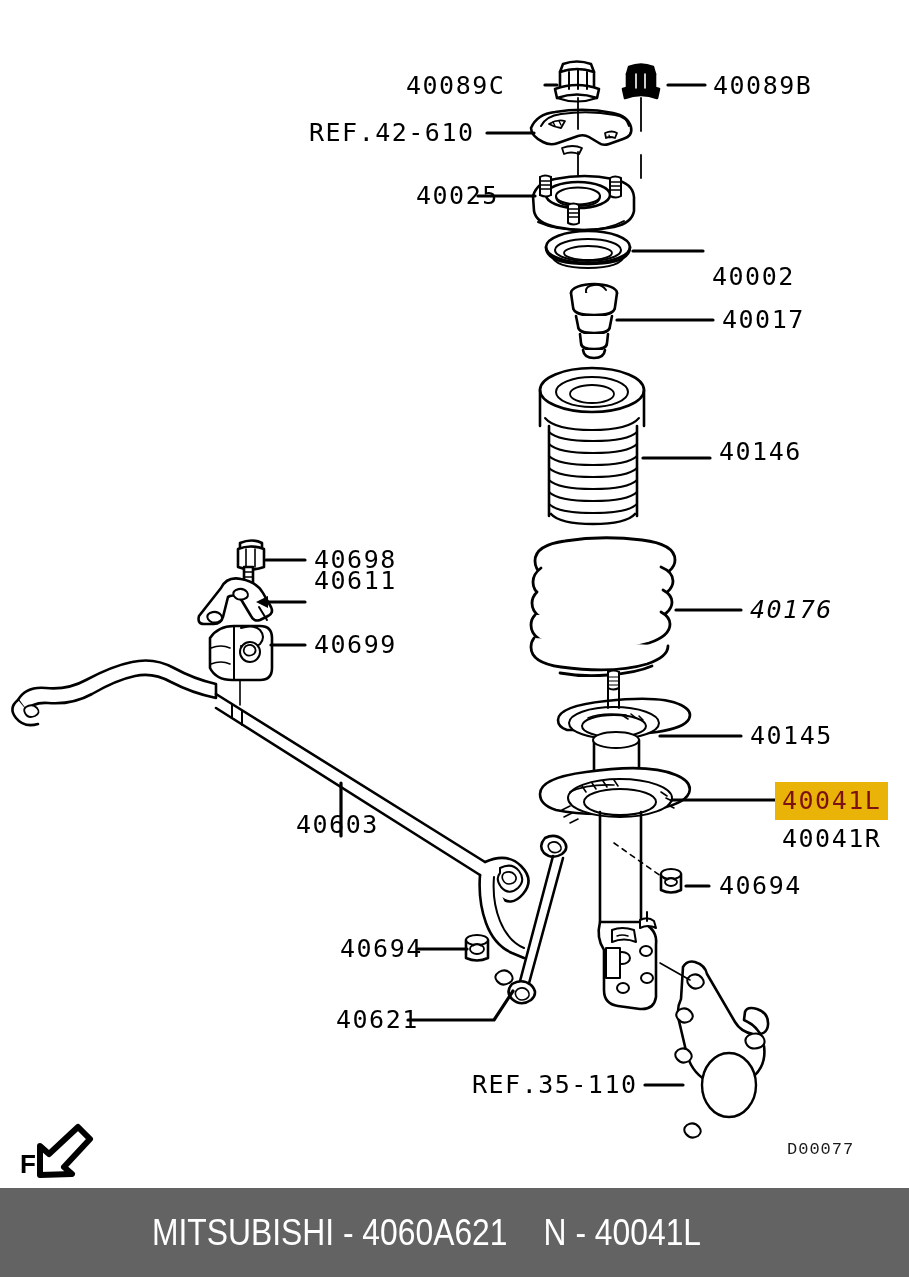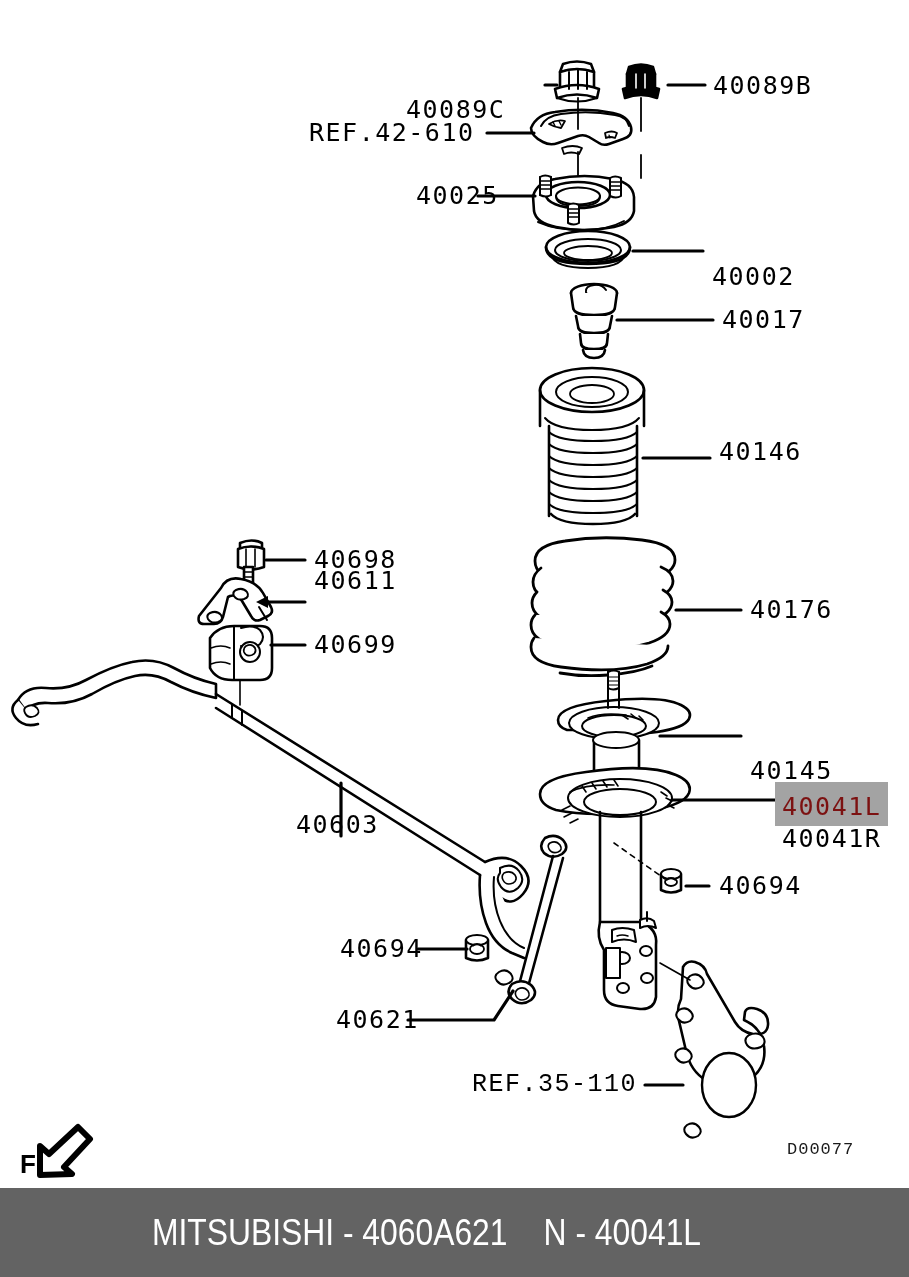--- a/index.html
+++ b/index.html
@@ -30,32 +30,31 @@
     position: absolute;
     font-family: "DejaVu Sans Mono", monospace;
     font-size: 25px;
     letter-spacing: 1.5px;
     color: #000000;
     white-space: nowrap;
     line-height: 1;
   }
   .label.r {
     text-align: right;
-    margin-top: 24px;
   }
   .label-hl {
     position: absolute;
     font-family: "DejaVu Sans Mono", monospace;
     font-size: 25px;
     letter-spacing: 1.5px;
     color: #7c1111;
-    background: #a3a3a3;
+    background: #eab308;
     white-space: nowrap;
     line-height: 1;
-    padding: 12px 7px 7px 7px;
+    padding: 6px 7px 7px 7px;
   }
   
   #fr-marker {
     position: absolute;
     left: 18px;
     top: 1105px;
     width: 80px;
     height: 75px;
   }
   #fr-text {
@@ -463,32 +462,32 @@
   <div class="label" style="left:309px; top:120px;">REF.42-610</div>
   <div class="label" style="left:416px; top:183px;">40025</div>
   <div class="label" style="left:712px; top:238px;margin-top:26px;">40002</div>
   <div class="label" style="left:722px; top:307px;">40017</div>
   <div class="label" style="left:719px; top:439px;">40146</div>
 
   <div class="label" style="left:314px; top:547px;">40698</div>
   <div class="label" style="left:314px; top:568px;">40611</div>
   <div class="label" style="left:314px; top:632px;">40699</div>
 
-  <div class="label" style="left:750px; top:597px;">40176</div>
-  <div class="label" style="left:750px; top:723px;margin-top:35px;">40145</div>
+  <div class="label" style="left:750px; top:597px;font-style:italic;">40176</div>
+  <div class="label" style="left:750px; top:723px;">40145</div>
 
   <div class="label-hl" style="left:775px; top:782px;">40041L</div>
   <div class="label" style="left:782px; top:826px;">40041R</div>
 
   <div class="label" style="left:719px; top:873px;">40694</div>
 
   <div class="label" style="left:296px; top:812px;">40603</div>
   <div class="label" style="left:340px; top:936px;">40694</div>
   <div class="label" style="left:336px; top:1007px;">40621</div>
-  <div class="label" style="left:472px; top:1072px;font-family:Liberation Mono, monospace;">REF.35-110</div>
+  <div class="label" style="left:472px; top:1072px;">REF.35-110</div>
 
   <div id="fr-text">FR</div>
   <svg id="fr-marker" viewBox="0 0 80 75">
     <path d="M60 22 L72 34 L46 62 L54 69 L22 70 L22 41 L31 49 Z" fill="#ffffff" stroke="#000000" stroke-width="6" stroke-linejoin="round"></path>
   </svg>
 
   <div id="drawing-code">D00077</div>
 
   <div id="footer-bar"></div>
   <div id="footer-inner">

